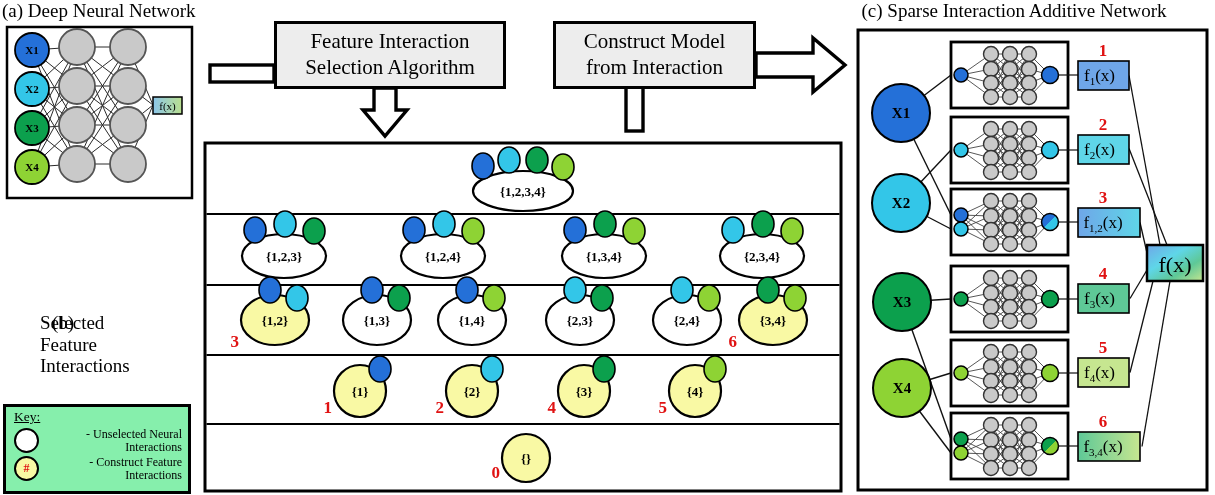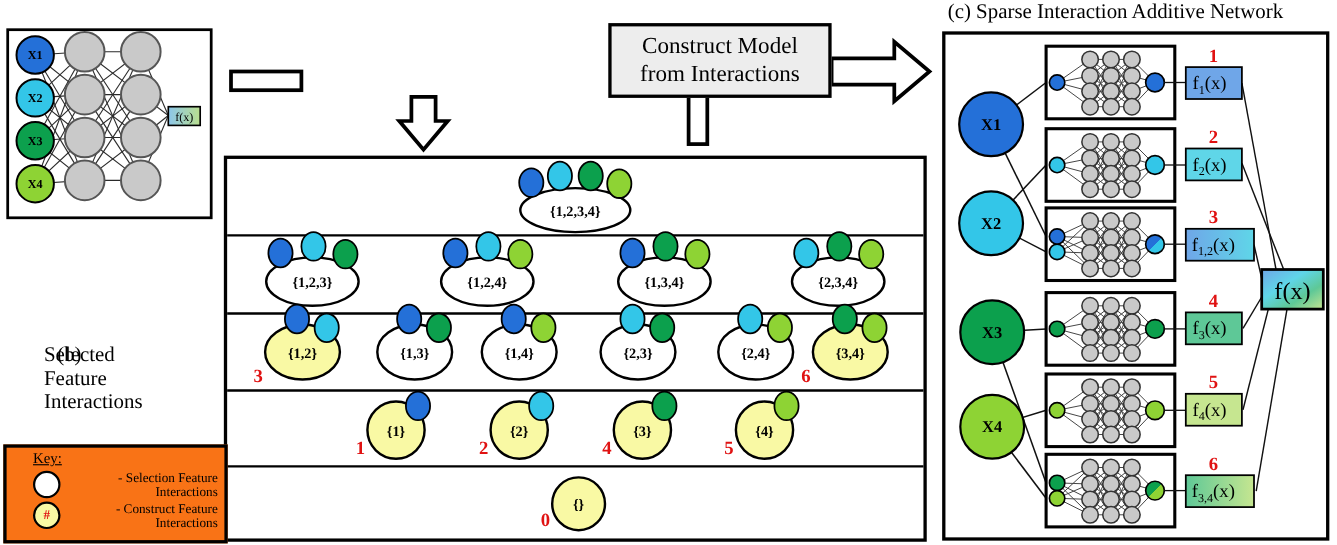--- a/index.html
+++ b/index.html
@@ -11,21 +11,21 @@
   #title-c{left:836px;top:0px;width:356px;text-align:center;}
   .pbox{position:absolute;background:#ededed;border:3px solid #000;
         display:flex;align-items:center;justify-content:center;text-align:center;
         font-size:21px;line-height:1.22;white-space:pre-line;}
   #box-selection{left:274px;top:21px;width:226px;height:62px;}
   #box-construct{left:553px;top:21px;width:197px;height:62px;}
   .caption-b-tag{position:absolute;left:52px;top:312px;font-size:19px;}
   .caption-b-text{position:absolute;left:40px;top:312px;width:148px;
                   font-size:19px;line-height:1.14;white-space:pre-line;}
   #key-box{position:absolute;left:3px;top:404px;width:168px;height:80px;
-           border:3px solid #000;padding:2px 6px 2px 24px;background:#f97316;}
+           border:3px solid #000;padding:2px 6px 2px 8px;background:#86efac;}
   .key-title{font-size:13.5px;text-decoration:underline;}
   .key-item{display:flex;align-items:center;gap:5px;margin-top:3px;}
   .key-circle{width:21px;height:21px;border-radius:50%;border:2px solid #000;flex:none;
               display:flex;align-items:center;justify-content:center;
               font-weight:bold;font-size:12px;background:#fff;}
   .key-text{flex:1;text-align:right;font-size:12px;line-height:1.05;white-space:pre-line;}
 </style>
 </head>
 <body>
 
@@ -652,35 +652,38 @@
           <line x1="1058" y1="446" x2="1078" y2="446" stroke="#111" stroke-width="1.2"></line>
           <rect x="1078" y="432" width="62" height="29" fill="url(#grad-f34)" stroke="#000" stroke-width="1.6"></rect>
           <text x="1103" y="452" text-anchor="middle" font-size="17"><tspan>f</tspan><tspan dy="4" font-size="11">3,4</tspan><tspan dy="-4">(x)</tspan></text>
           <text x="1103" y="427" text-anchor="middle" font-size="17" font-weight="bold" fill="#e01212">6</text>
         </g>
         <rect x="1147" y="245" width="56" height="36" fill="url(#grad-fx)" stroke="#000" stroke-width="2.5"></rect>
         <text x="1175" y="272" text-anchor="middle" font-size="22">f(x)</text>
       </g>
     </svg>
 
+  <div class="title" id="title-a">(a) Deep Neural Network</div>
   <div class="title" id="title-c">(c) Sparse Interaction Additive Network</div>
 
+  <div class="pbox" id="box-selection">Feature Interaction
+Selection Algorithm</div>
   <div class="pbox" id="box-construct">Construct Model
-from Interactions</div>
+from Interaction</div>
 
   <div class="caption-b-tag">(b)</div>
   <div class="caption-b-text">Selected
 Feature
 Interactions</div>
 
   <div id="key-box">
     <div class="key-title">Key:</div>
     <div class="key-item">
       <div class="key-circle" id="key-sym-0"></div>
-      <div class="key-text">- Selection Feature
+      <div class="key-text">- Unselected Neural
 Interactions</div>
     </div>
     <div class="key-item">
       <div class="key-circle" id="key-sym-1" style="background: rgb(249, 249, 164); color: rgb(224, 18, 18);">#</div>
       <div class="key-text">- Construct Feature
 Interactions</div>
     </div>
   </div>
 </div>
 

